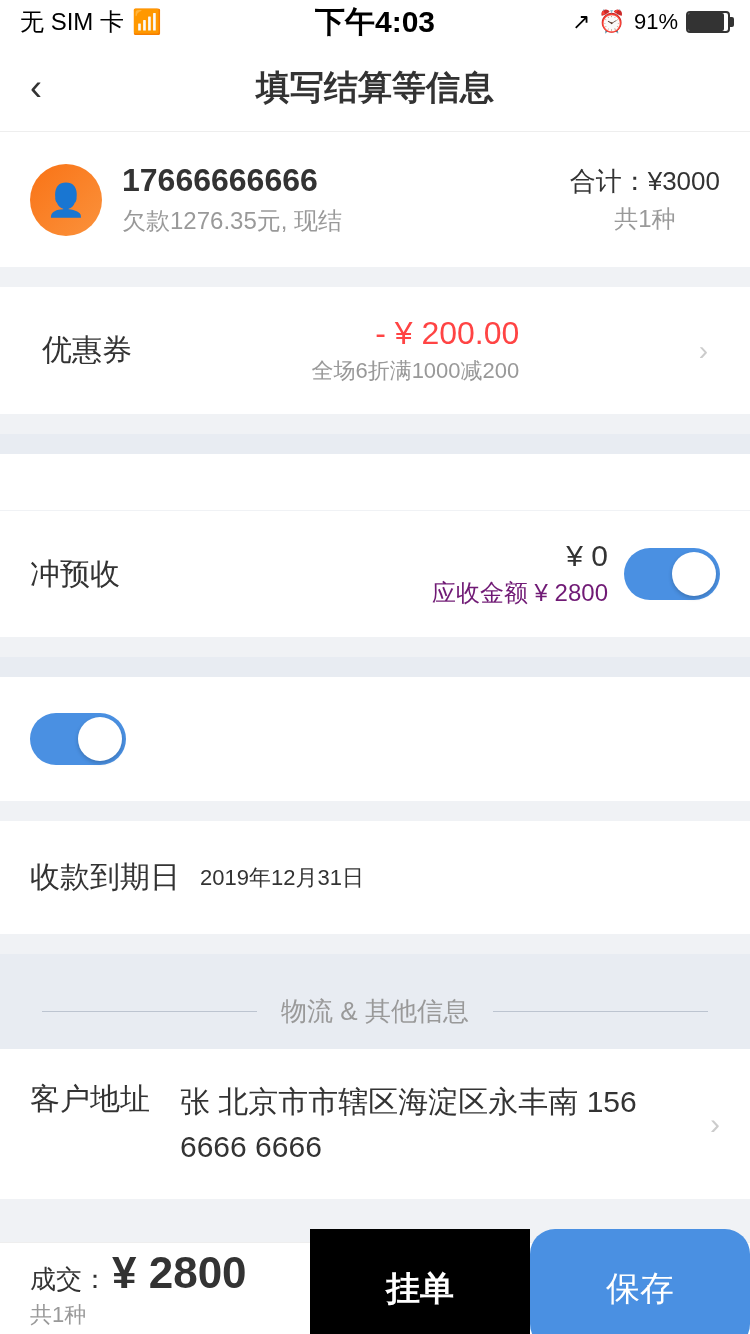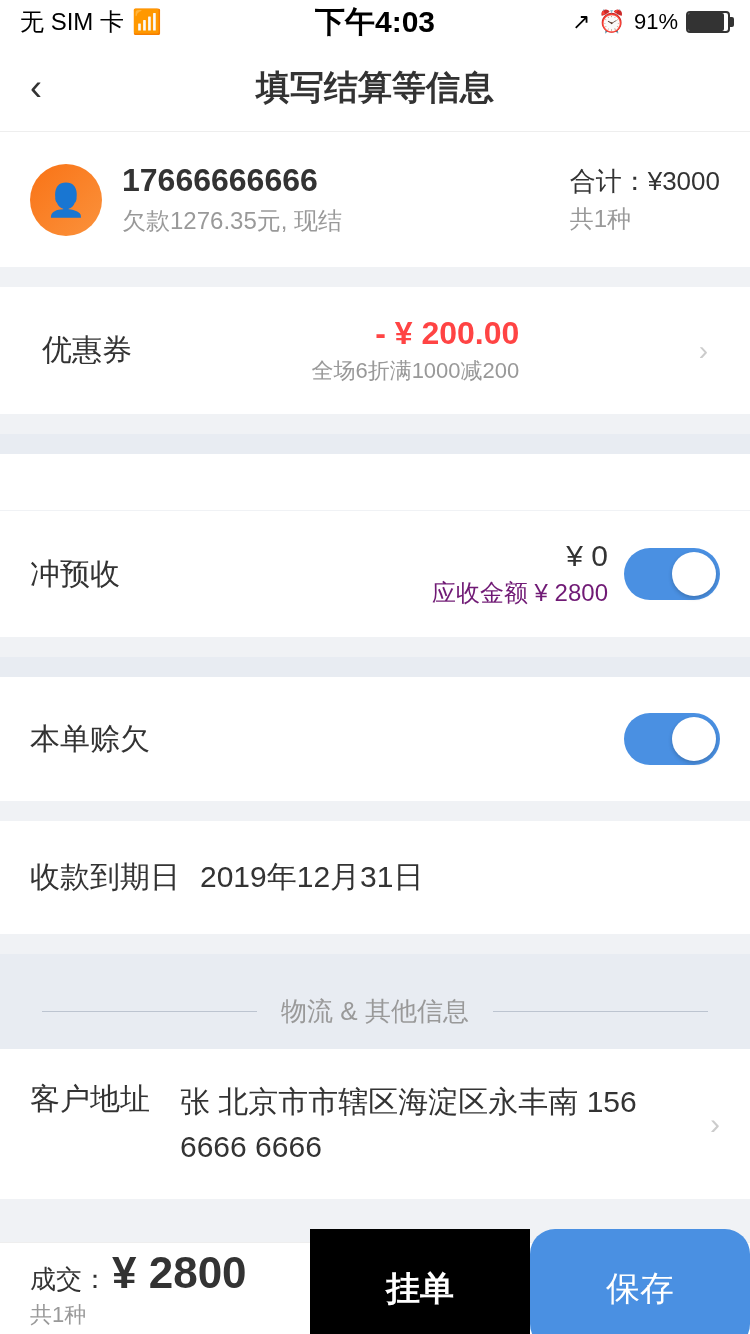--- a/index.html
+++ b/index.html
@@ -87,37 +87,37 @@
     }
     .user-left { display: flex; align-items: center; gap: 20px; }
     .avatar {
       width: 72px; height: 72px; border-radius: 50%;
       background: linear-gradient(135deg, #f97316, #fb923c);
       display: flex; align-items: center; justify-content: center;
       color: white; font-size: 32px;
     }
     .user-phone { font-size: 32px; font-weight: 600; color: #333; }
     .user-sub { font-size: 24px; color: #999; margin-top: 6px; }
-    .user-right { text-align: left; }
+    .user-right { text-align: center; }
     .total-label { font-size: 26px; color: #333; }
     .total-count { font-size: 24px; color: #999; margin-top: 4px; }
     .row-chevron { color: #ccc; font-size: 28px; }
 
     
     .coupon-section {
       background: #fff;
       padding: 28px 42px;
       display: flex;
       align-items: center;
       justify-content: space-between;
       margin-bottom: 20px;
     }
     .coupon-label { font-size: 30px; color: #333; }
     .coupon-right { text-align: right; }
-    .coupon-amount { font-size: 32px; color: #ff4444; font-weight: 700; }
+    .coupon-amount { font-size: 32px; color: #ff4444; font-weight: 400; }
     .coupon-desc { font-size: 22px; color: #999; margin-top: 4px; }
 
     
     .deal-section {
       background: #fff;
       padding: 28px 30px;
       margin-bottom: 0;
     }
     .deal-row {
       display: flex;
@@ -189,21 +189,21 @@
     
     .duedate-section {
       background: #fff;
       padding: 36px 30px;
       display: flex;
       align-items: center;
       gap: 20px;
       margin-bottom: 20px;
     }
     .duedate-label { font-size: 30px; color: #333; }
-    .duedate-value { font-size: 30px; color: #333; }
+    .duedate-value { font-size: 22px; color: #333; }
 
     
     .section-divider {
       background: #e8ecf2;
       padding: 20px 42px;
       display: flex;
       align-items: center;
       justify-content: center;
       gap: 24px;
       margin-bottom: 0;
@@ -345,21 +345,20 @@
           <div class="precharge-sub">应收金额 ¥ 2800</div>
         </div>
         <div class="toggle"></div>
       </div>
     </div>
   </div>
 
   <div style="background:#e8ecf2; height:20px;"></div>
 
   <div class="arrears-section card">
-    <span class="arrears-label">本单赊欠</span>
     <div class="toggle"></div>
   </div>
 
   <div class="duedate-section card">
     <span class="duedate-label">收款到期日</span>
     <span class="duedate-value">2019年12月31日</span>
   </div>
 
   <div style="background:#e8ecf2; height:20px;"></div>
 

